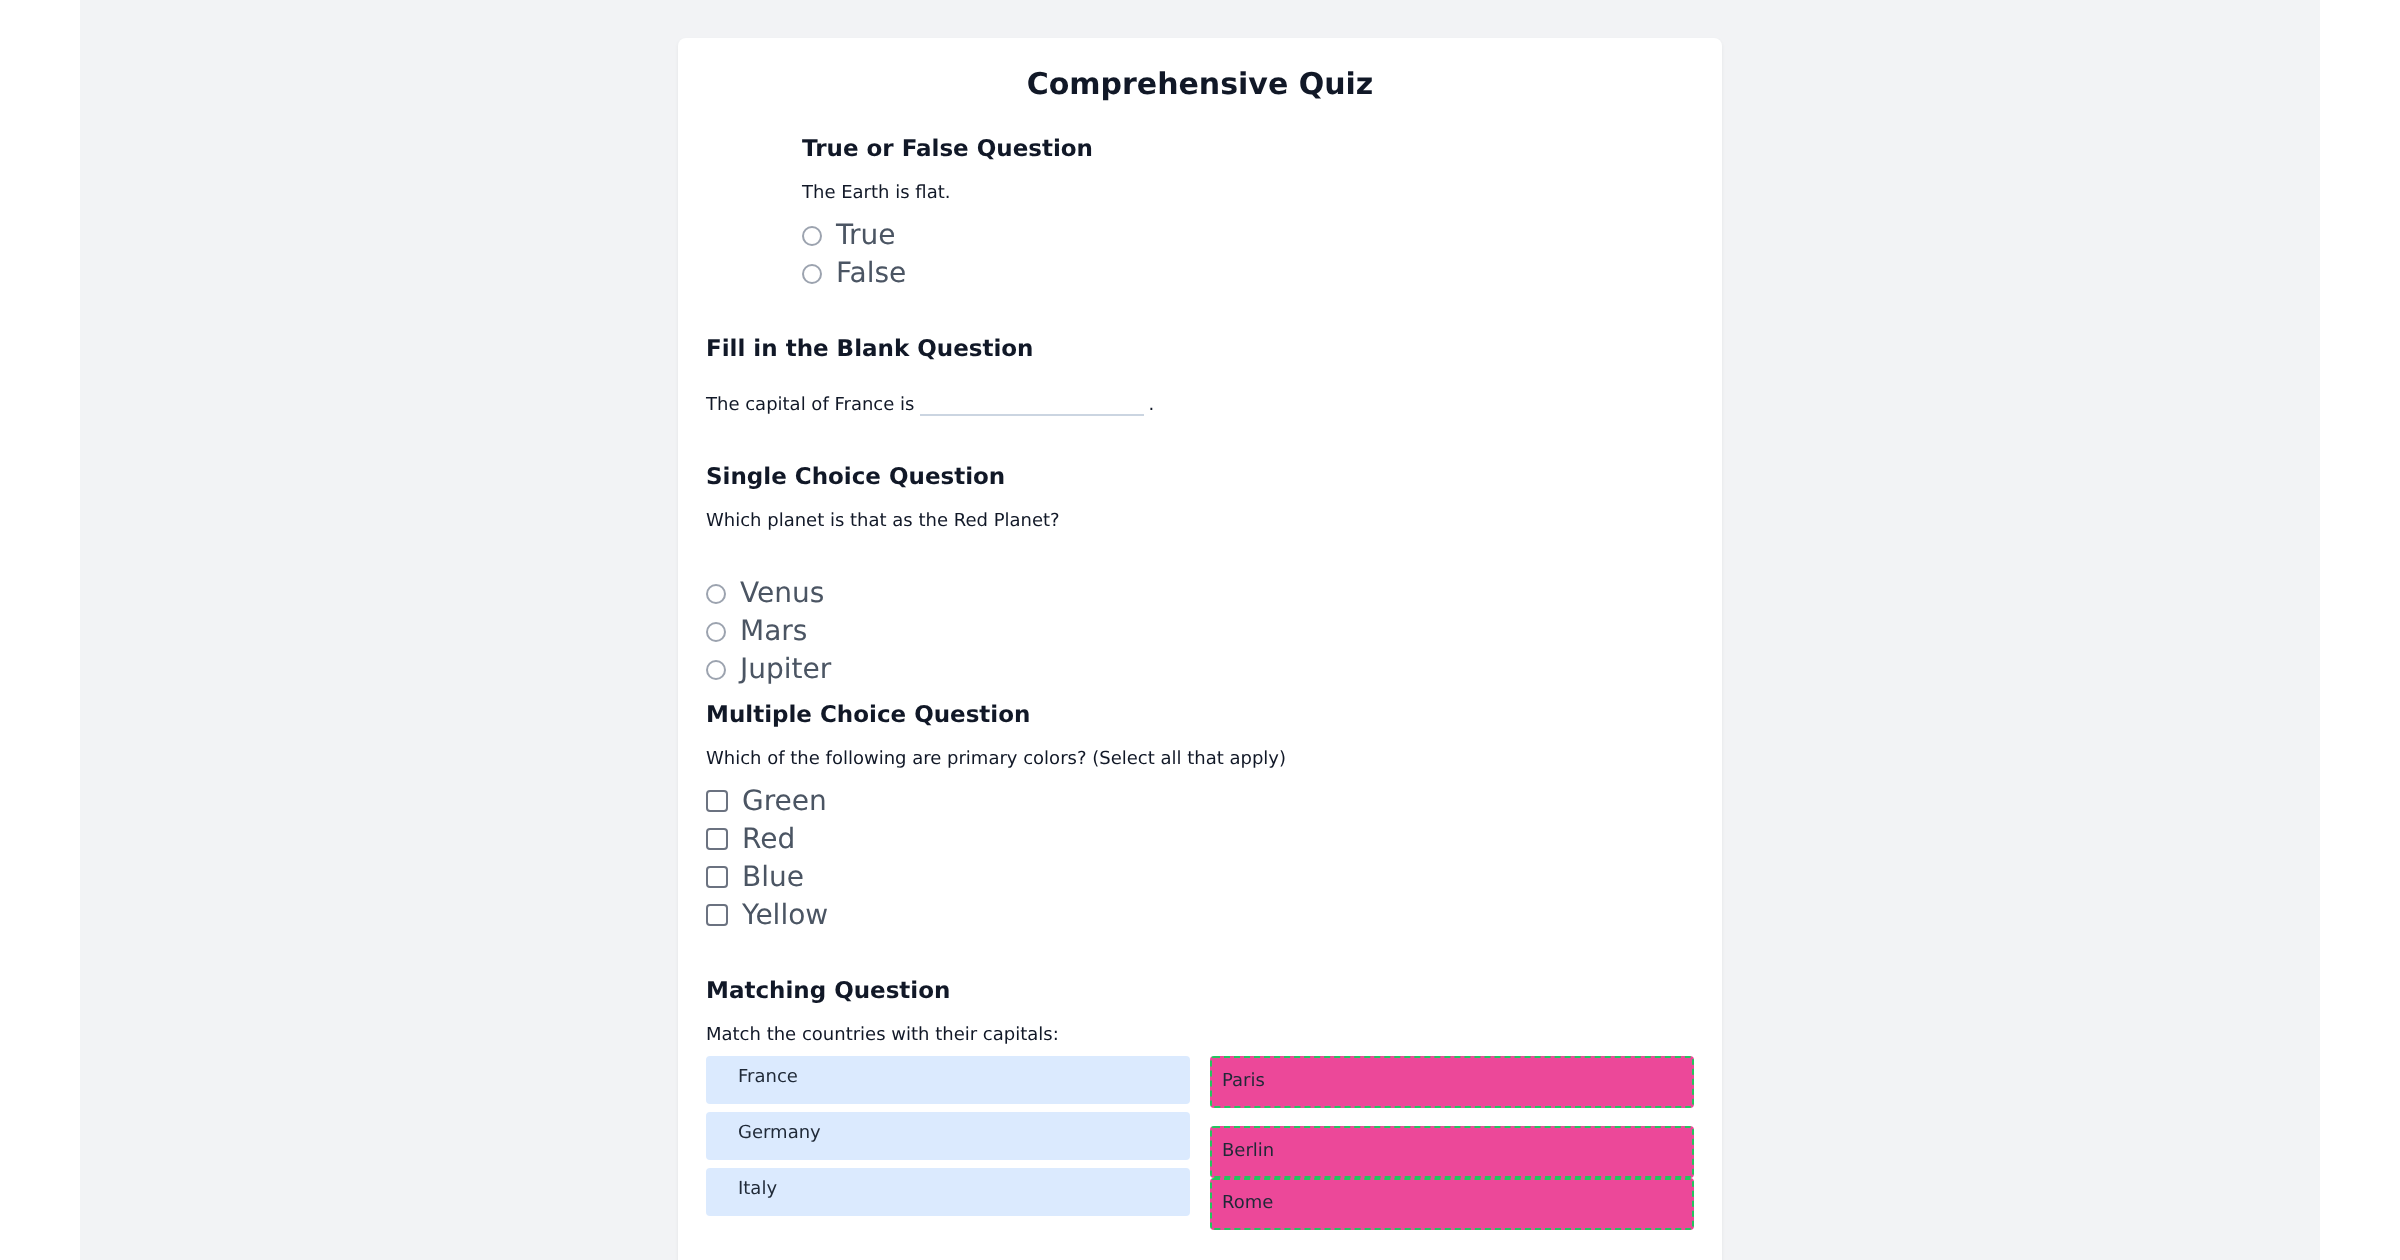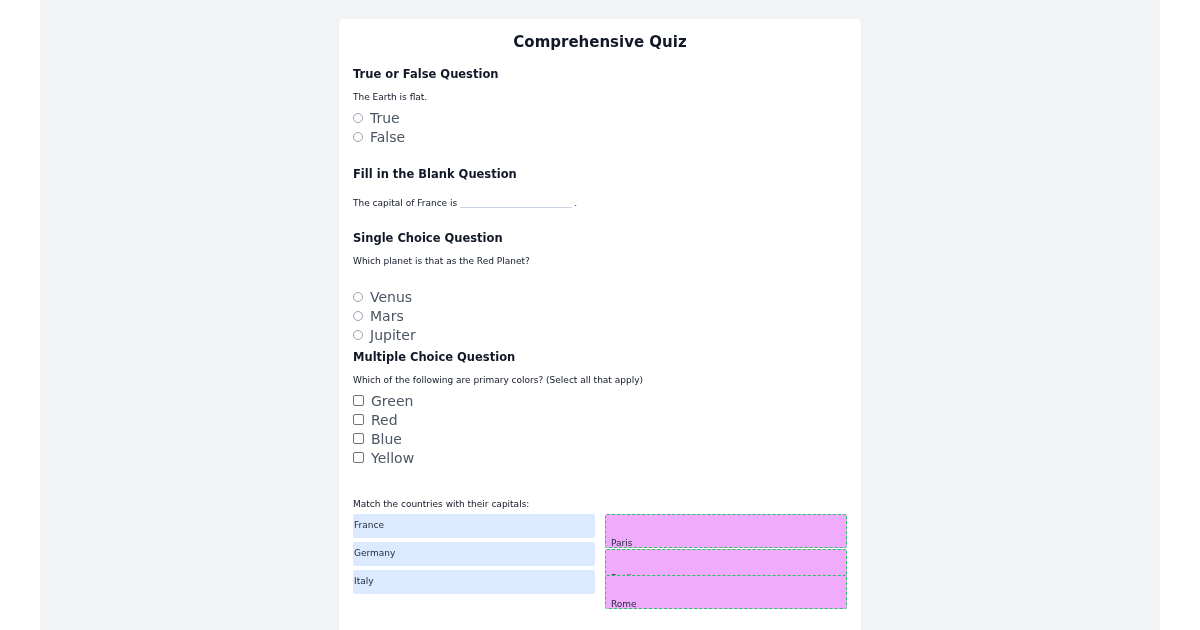--- a/index.html
+++ b/index.html
@@ -44,37 +44,37 @@
     }
     .blank-row { display: flex; align-items: flex-end; font-size: 9px; }
     .blank-input {
       width: 112px; height: 14px; border: none; border-bottom: 1px solid #cbd5e1;
       margin: 0 2px 0 3px; padding: 0; background: transparent; outline: none;
     }
     .match-grid { position: relative; }
     .match-left {
       position: absolute; left: 0; width: 242px; height: 24px;
       background: #dbeafe; border-radius: 2px; font-size: 9px;
-      box-sizing: border-box; padding: 0 1px; line-height: 22px; color: #1f2937;
+      box-sizing: border-box; padding: 0 16px; line-height: 22px; color: #1f2937;
     }
     .match-right {
       position: absolute; left: 252px; width: 242px; height: 26px;
-      background: #f0abfc; border: 1px dashed #22c55e; border-radius: 2px; font-size: 9px;
-      box-sizing: border-box; padding: 16px 5px; line-height: 24px; color: #1f2937;
+      background: #ec4899; border: 1px dashed #22c55e; border-radius: 2px; font-size: 9px;
+      box-sizing: border-box; padding: 0 5px; line-height: 24px; color: #1f2937;
     }
   </style>
 </head>
 <body>
 
 <div class="page-bg"></div>
 
 <div class="card">
   <h1 class="quiz-title">Comprehensive Quiz</h1>
 
-  <div class="section" style="top:48px;">
+  <div class="section" style="top:48px;margin-left:48px;">
     <h2>True or False Question</h2>
     <p class="prompt" style="margin-top:10px;">The Earth is flat.</p>
     <div style="margin-top:5px;">
       <label class="option">
         <span class="radio"></span>
         <span>True</span>
       </label>
       <label class="option">
         <span class="radio"></span>
         <span>False</span>
@@ -127,20 +127,21 @@
         <span>Blue</span>
       </label>
       <label class="option">
         <span class="check"></span>
         <span>Yellow</span>
       </label>
     </div>
   </div>
 
   <div class="section" style="top:469px;">
+    <h2>Matching Question</h2>
     <p class="prompt" style="margin-top:10px;">Match the countries with their capitals:</p>
     <div class="match-grid" style="margin-top:4px;">
       <div class="match-left" style="top:0px;">France</div>
       <div class="match-left" style="top:28px;">Germany</div>
       <div class="match-left" style="top:56px;">Italy</div>
       <div class="match-right" style="top:0px;">Paris</div>
       <div class="match-right" style="top:35px;">Berlin</div>
       <div class="match-right" style="top:61px;">Rome</div>
     </div>
   </div>

